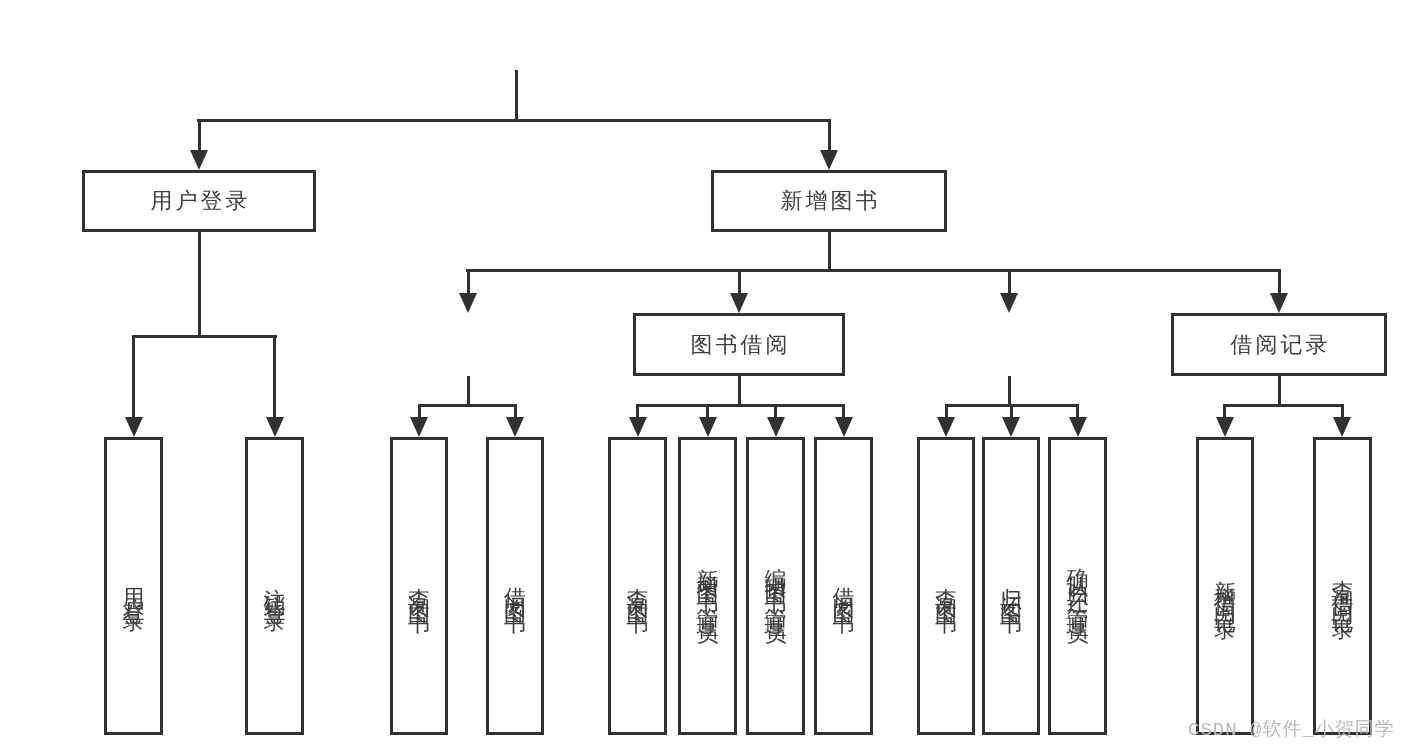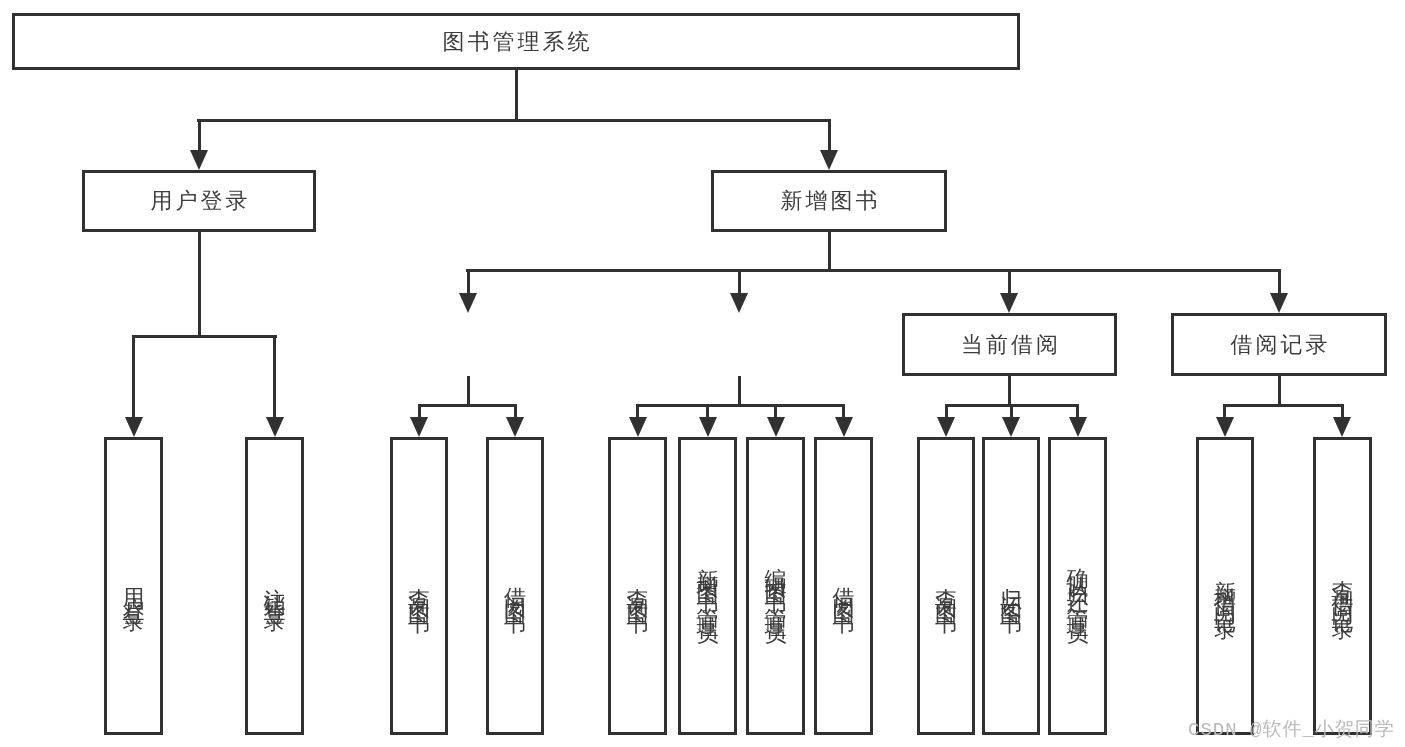--- a/index.html
+++ b/index.html
@@ -26,26 +26,25 @@
   .watermark {
     position:absolute; left:1188px; top:716px;
     font-size:19px; letter-spacing:1px; color:#b9b9b9; white-space:nowrap;font-family:Liberation Mono, monospace;
   }
 </style>
 </head>
 <body>
 
 <div class="canvas">
 
-  <div class="hbox" style="left:12px;top:13px;width:1008px;height:57px">图书管理系统</div>
 
   <div class="hbox" style="left:82px;top:170px;width:234px;height:62px">用户登录</div>
   <div class="hbox" style="left:711px;top:170px;width:236px;height:62px">新增图书</div>
 
-  <div class="hbox" style="left:902px;top:313px;width:215px;height:63px">当前借阅</div>
+  <div class="hbox" style="left:633px;top:313px;width:212px;height:63px">图书借阅</div>
   <div class="hbox" style="left:1171px;top:313px;width:216px;height:63px">借阅记录</div>
 
   <div class="vbox" style="left:104px;top:437px;width:59px;height:298px">用户登录</div>
   <div class="vbox" style="left:245px;top:437px;width:59px;height:298px">注销登录</div>
 
   <div class="vbox" style="left:390px;top:437px;width:58px;height:298px">查询图书</div>
   <div class="vbox" style="left:486px;top:437px;width:58px;height:298px">借阅图书</div>
 
   <div class="vbox" style="left:608px;top:437px;width:59px;height:298px">查询图书</div>
   <div class="vbox" style="left:678px;top:437px;width:59px;height:298px">新增图书（管理员）</div>

